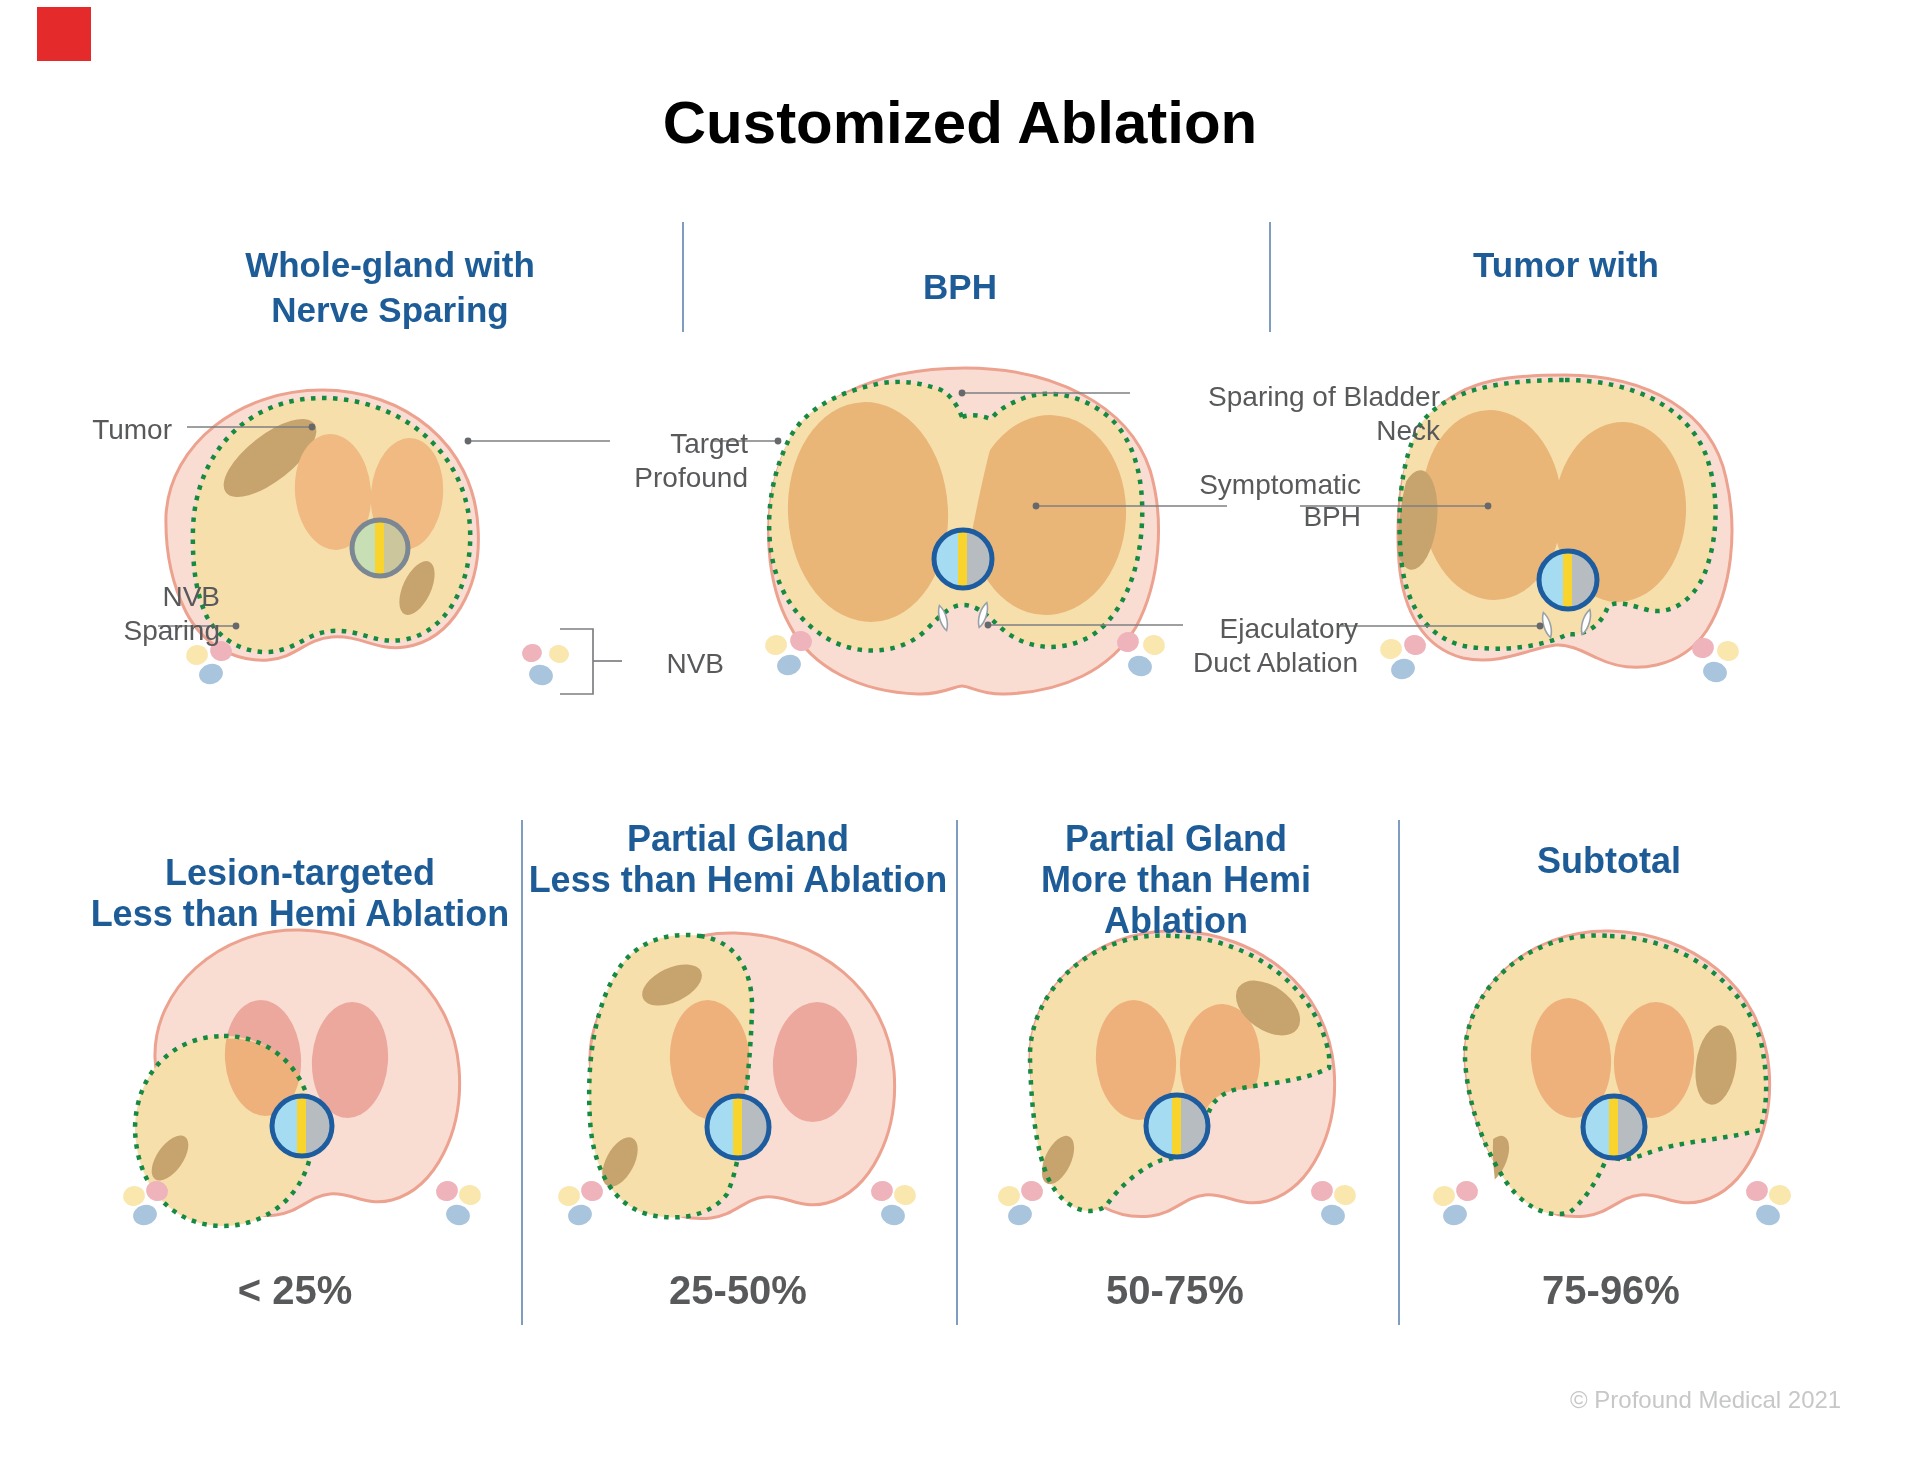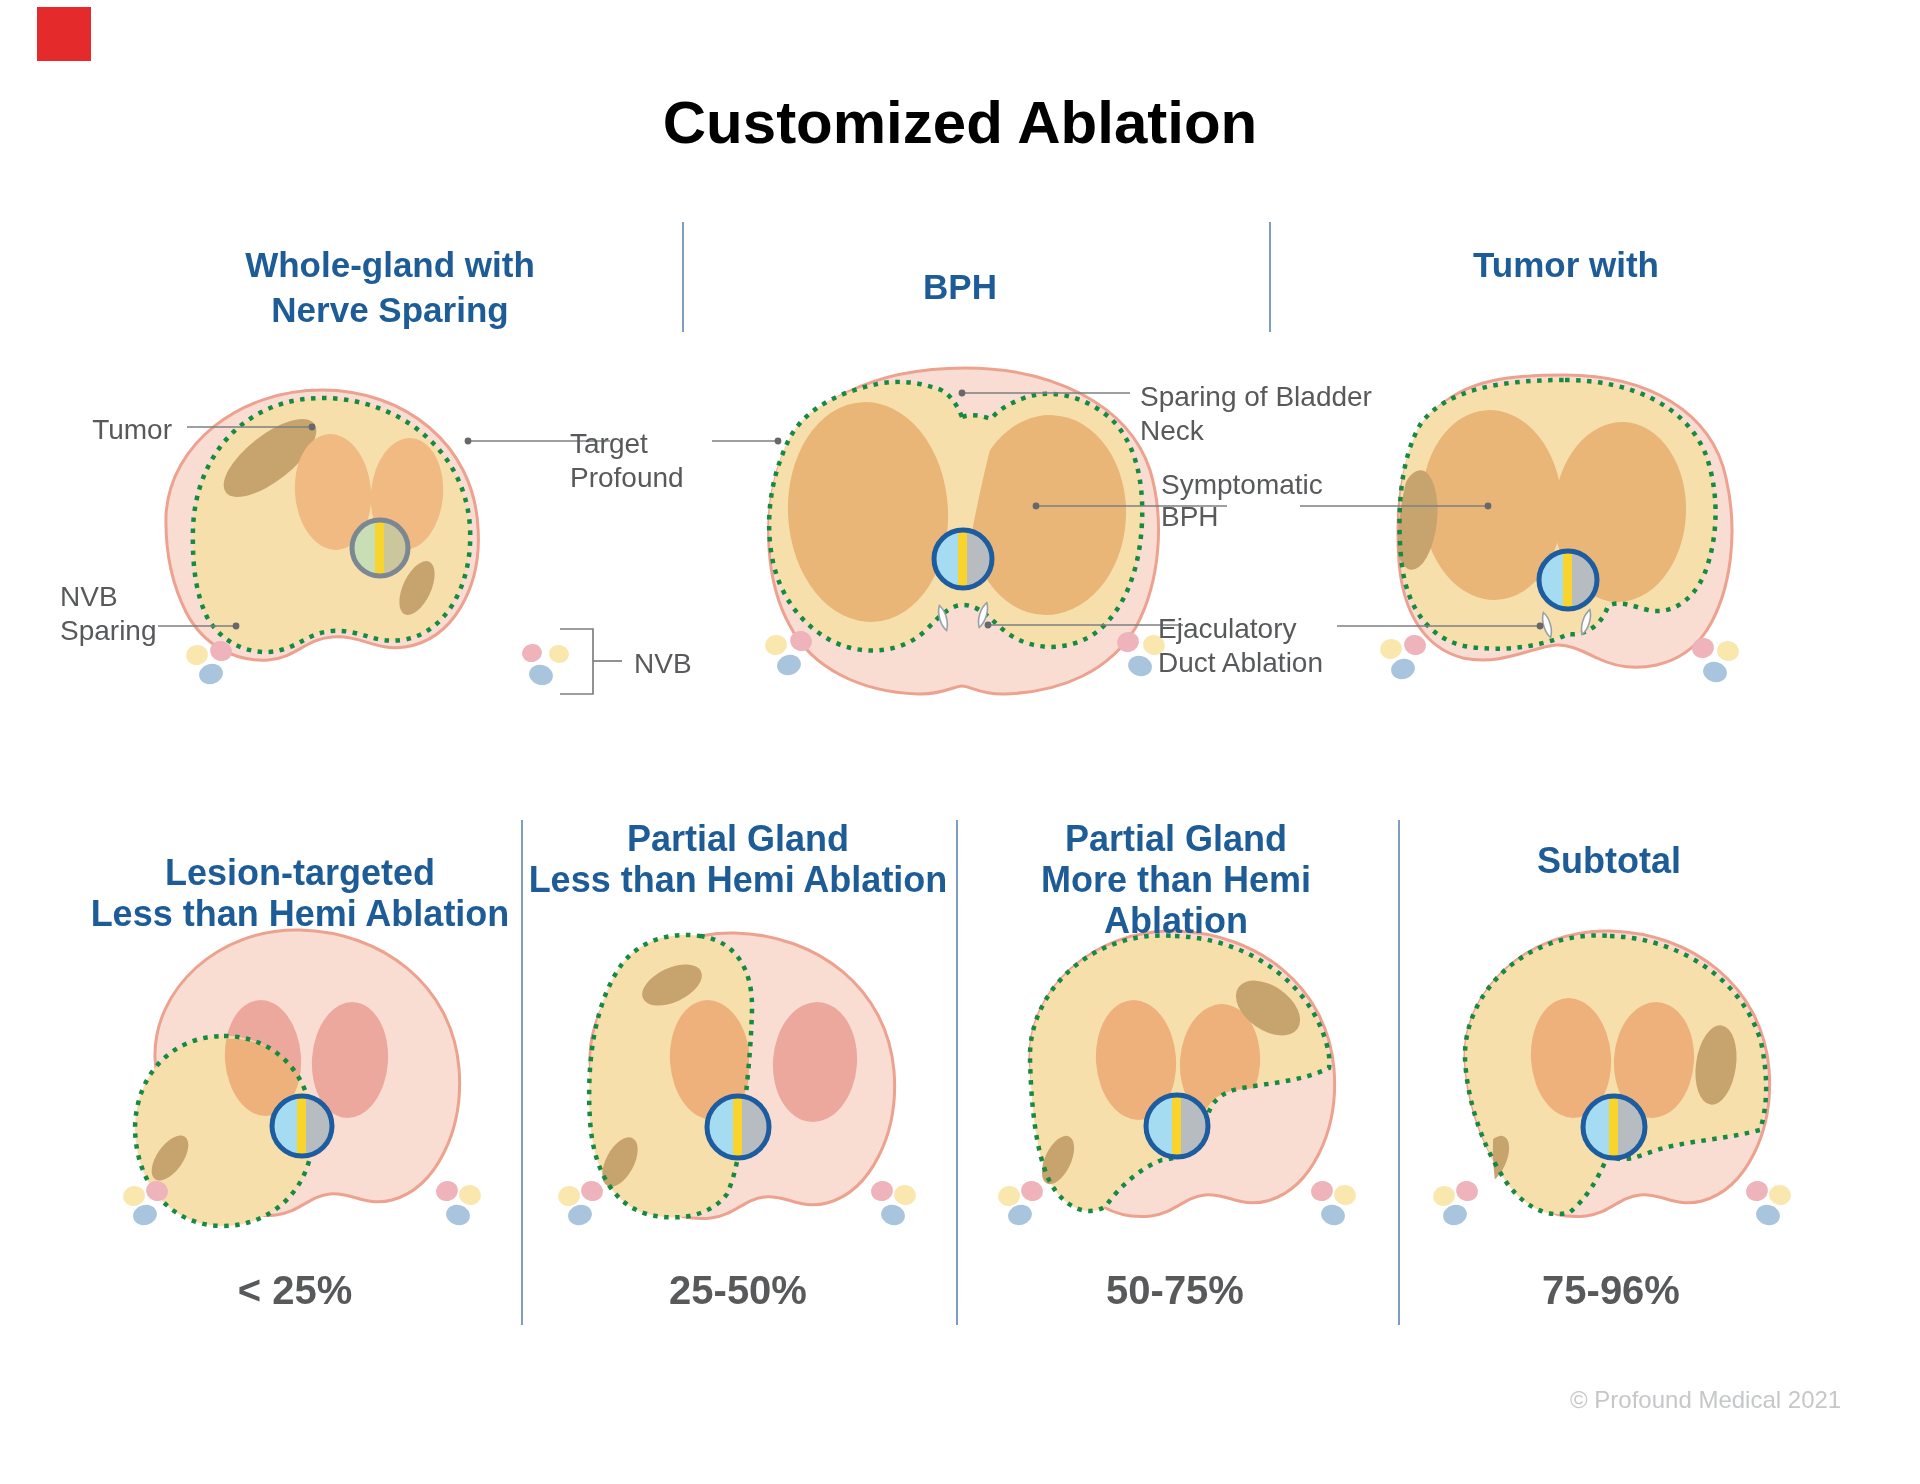--- a/index.html
+++ b/index.html
@@ -15,23 +15,23 @@
   .panel-heading{
     position:absolute;text-align:center;color:#1d5c97;font-size:35px;line-height:45px;font-weight:bold;
   }
   .panel-heading-bottom{
     position:absolute;text-align:center;color:#1d5c97;font-size:36px;line-height:41px;
   }
   .panel-heading-bottom .l1{font-weight:bold;}
   .panel-heading-bottom .l2{font-weight:bold;}
   .divider{position:absolute;width:2px;background:#7f9dc0;}
   .lbl{
-    position:absolute;color:#58595b;font-size:28px;line-height:34px;
-  }
-  .lbl.center{text-align:left;}
+    position:absolute;color:#58595b;font-size:28px;line-height:34px;text-align:right;
+  }
+  .lbl.center{text-align:right;}
   .lbl.right{text-align:right;}
   .percent{
     position:absolute;color:#58595b;font-size:40px;font-weight:bold;text-align:center;
   }
   .copyright{position:absolute;left:1570px;top:1386px;font-size:24px;color:#c6c7c9;}
   svg{position:absolute;display:block;}
   .capsule{fill:#f9ddd3;stroke:#eca28f;stroke-width:3;}
   .gland{fill:#f6dfab;}
   .boundary{stroke:#168943;stroke-width:4.5;stroke-dasharray:4.5 6.5;stroke-linecap:butt;}
   .tumor{fill:#c7a46e;}

